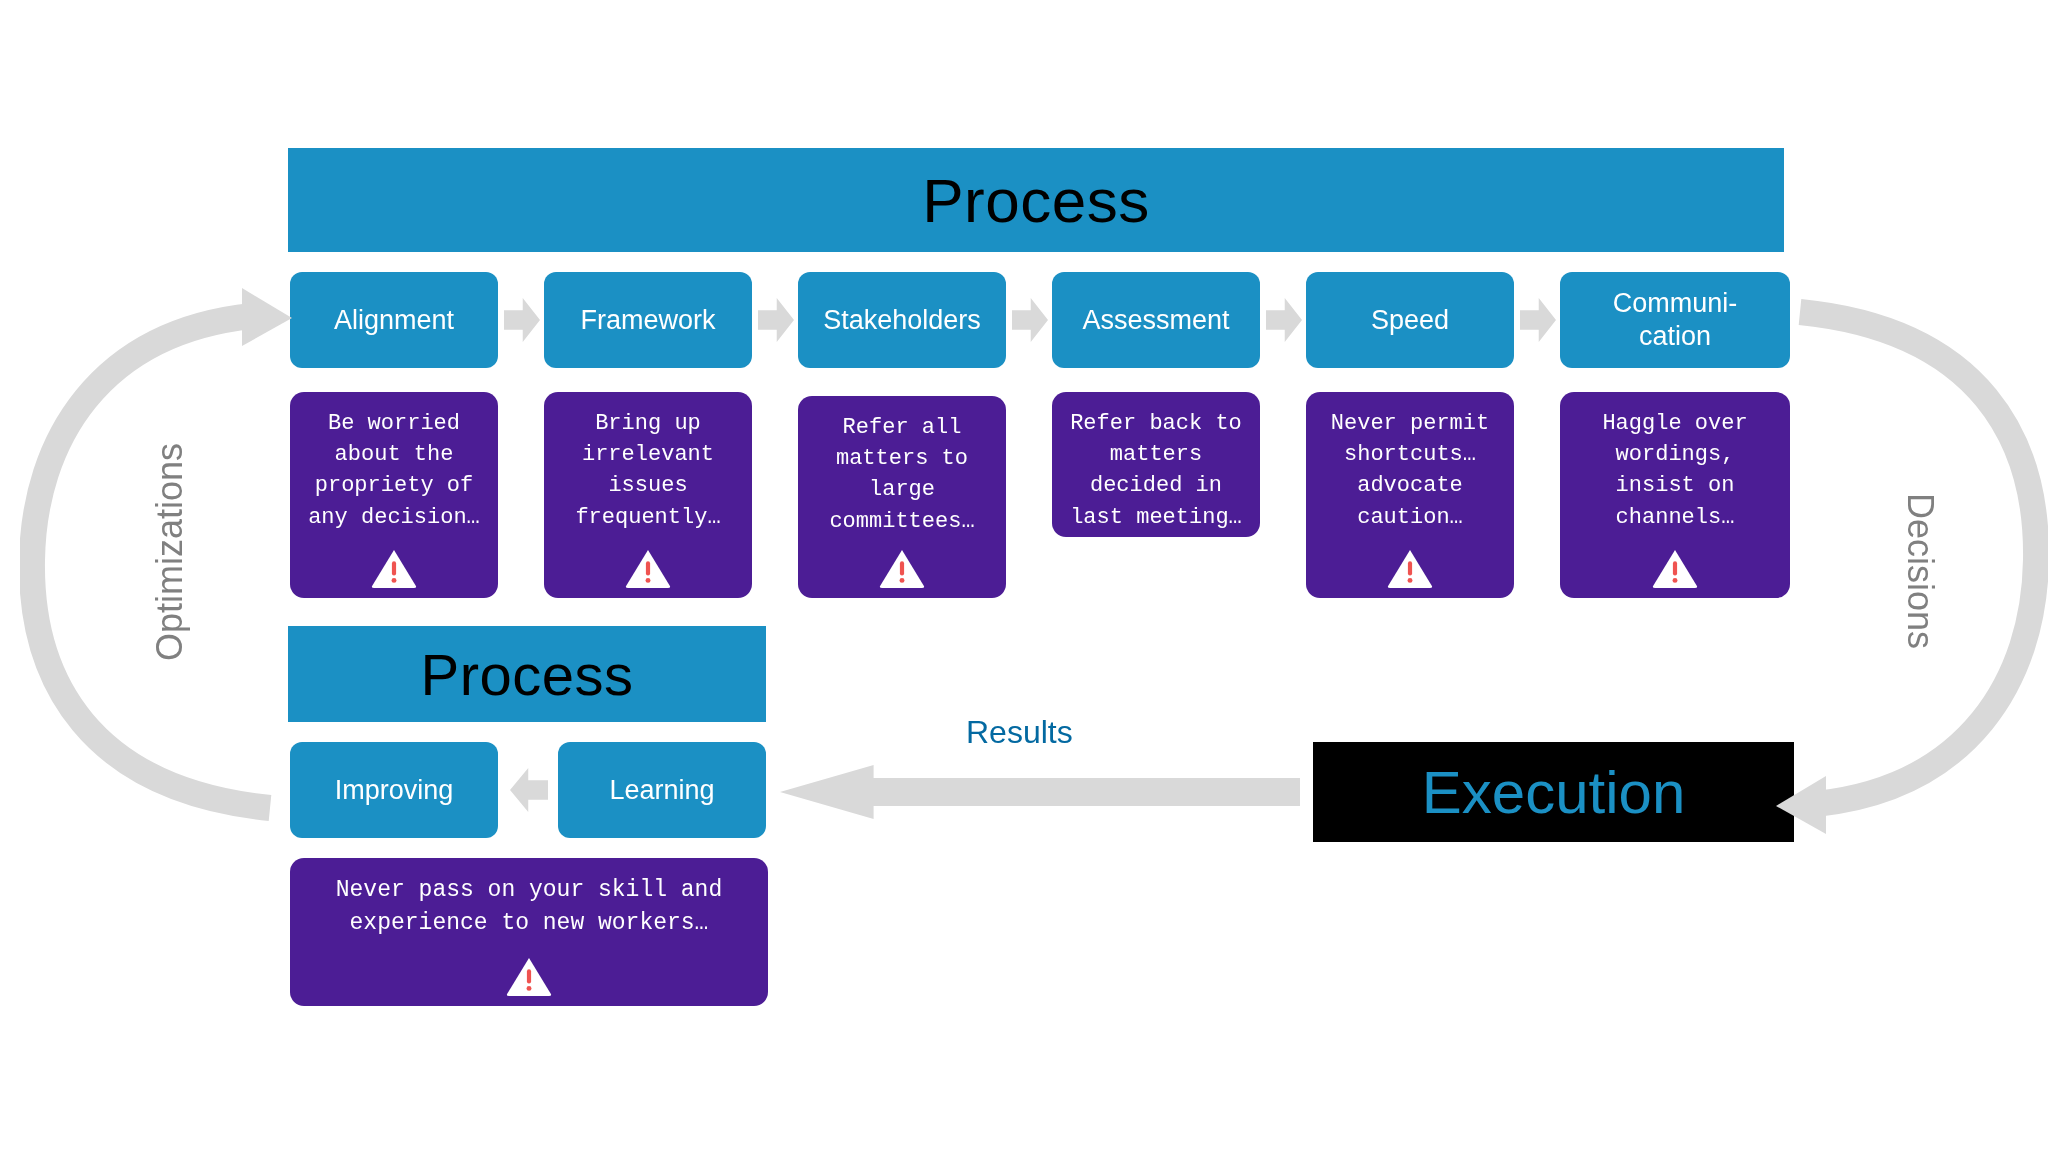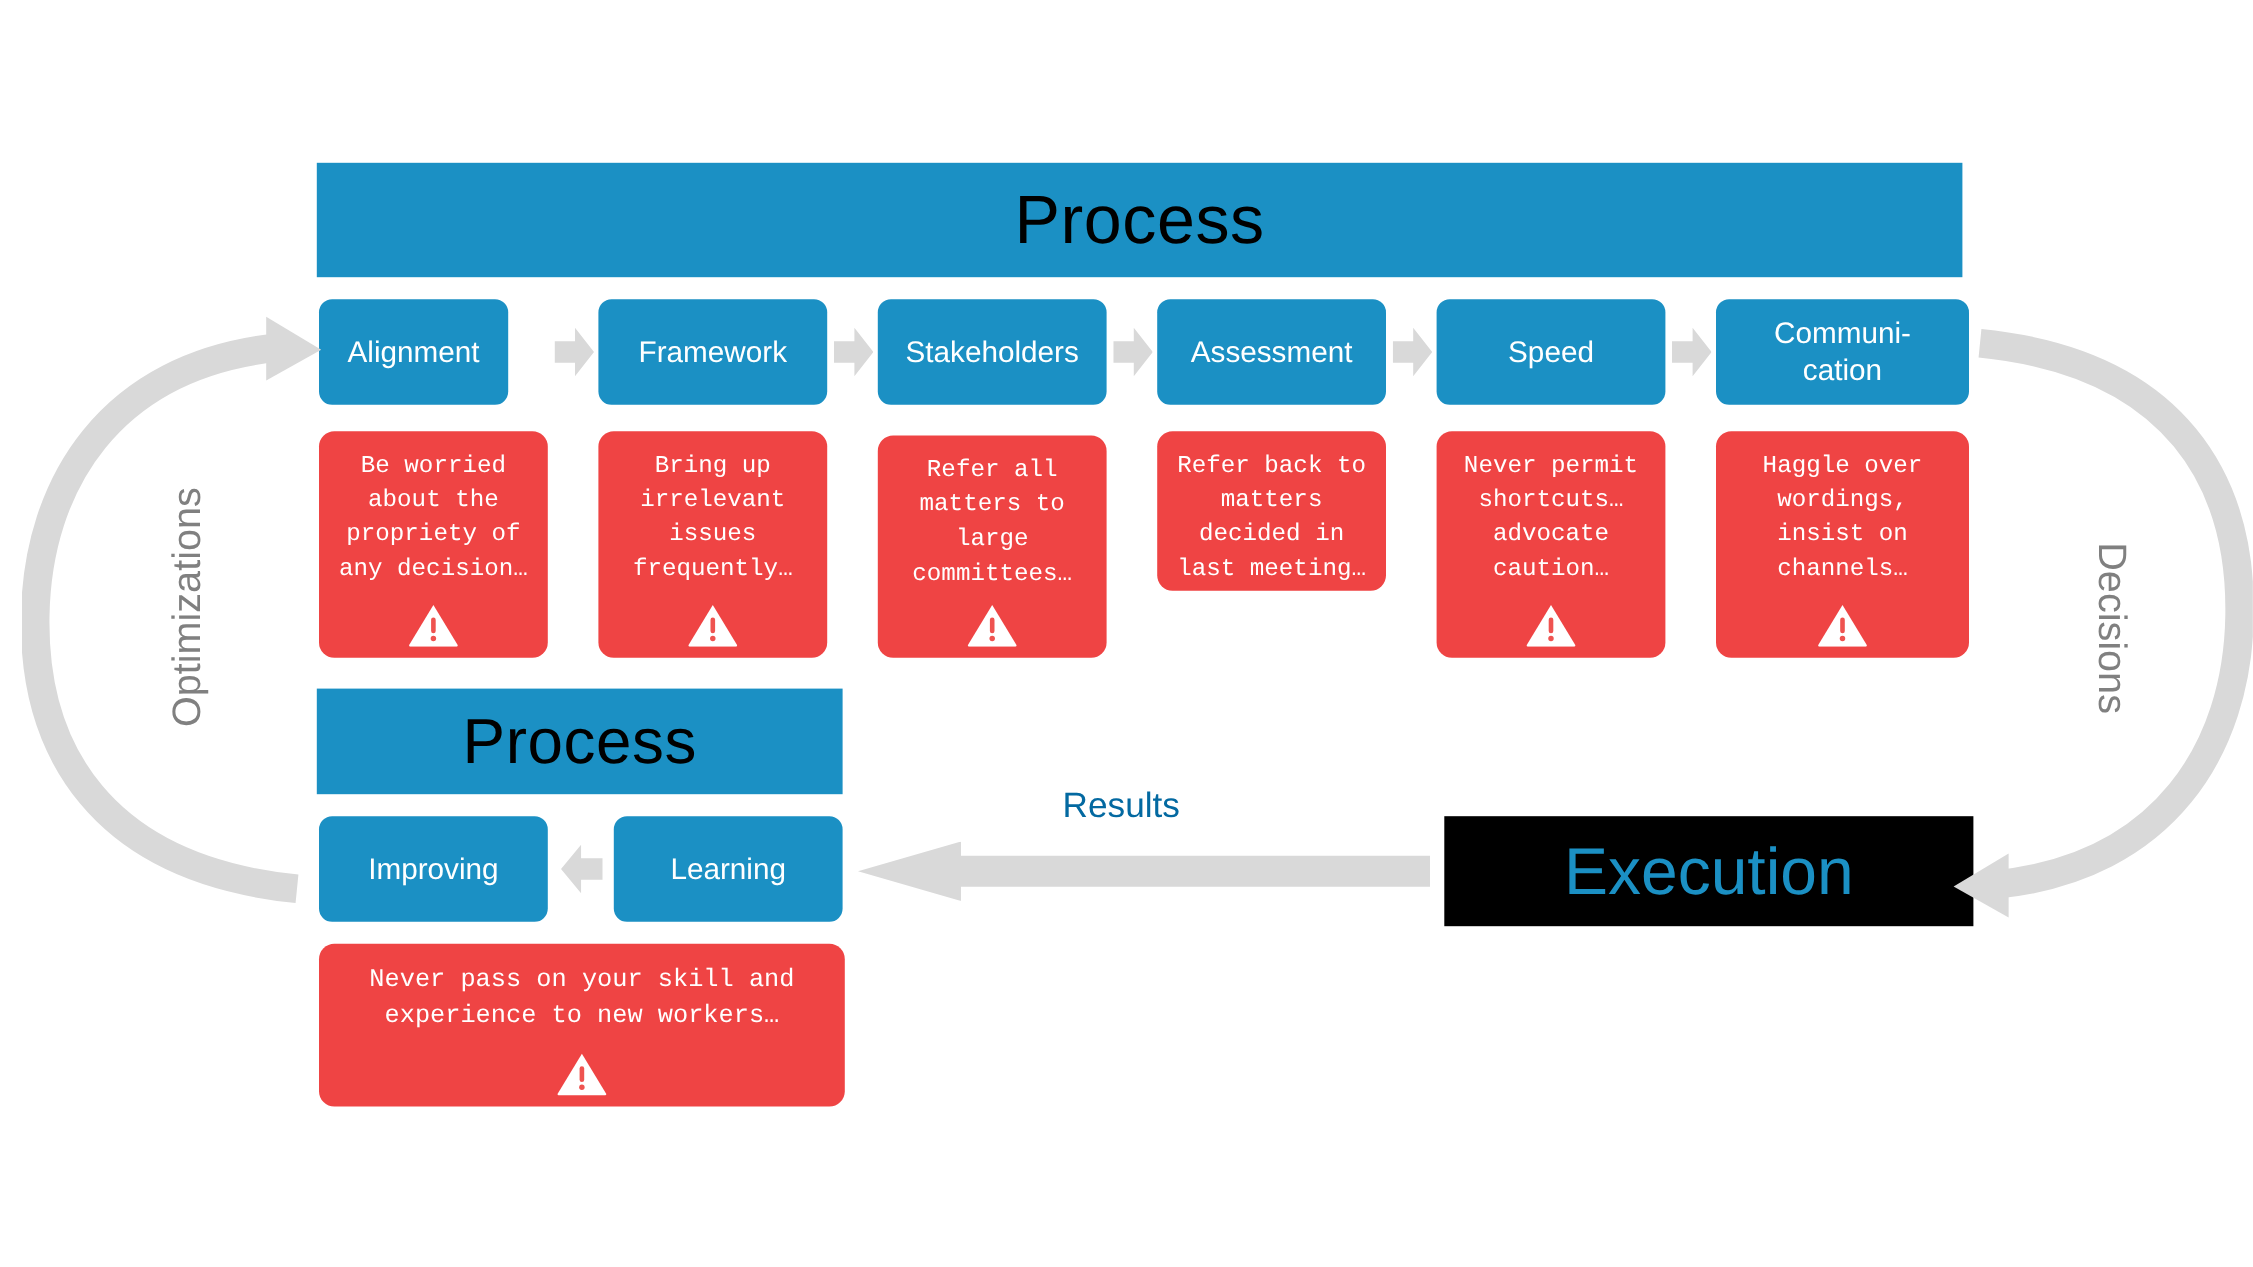--- a/index.html
+++ b/index.html
@@ -62,21 +62,21 @@
   .block-arrow.right {
     clip-path: polygon(0% 28%, 52% 28%, 52% 0%, 100% 50%, 52% 100%, 52% 72%, 0% 72%);
   }
   .block-arrow.left {
     clip-path: polygon(100% 28%, 48% 28%, 48% 0%, 0% 50%, 48% 100%, 48% 72%, 100% 72%);
   }
 
   
   .warn-card {
     position: absolute;
-    background: #ef4444;
+    background: #4c1d95;
     border-radius: 14px;
     box-sizing: border-box;
     padding: 16px 12px 10px;
     display: flex;
     flex-direction: column;
     align-items: center;
     justify-content: flex-start;
   }
   .warn-text {
     color: #ffffff;
@@ -143,21 +143,21 @@
     left: 1820px; top: 550px;
     width: 200px; text-align: center;
     transform: rotate(90deg);
   }
 </style>
 </head>
 <body>
 
 <div class="banner" id="banner-top">Process</div>
 
-<div class="stage-box" style="left:290px; top:272px; width:172px; height:96px;">Alignment</div>
+<div class="stage-box" style="left:290px; top:272px; width:208px; height:96px;">Alignment</div>
 <div class="stage-box" style="left:544px; top:272px; width:208px; height:96px;">Framework</div>
 <div class="stage-box" style="left:798px; top:272px; width:208px; height:96px;">Stakeholders</div>
 <div class="stage-box" style="left:1052px; top:272px; width:208px; height:96px;">Assessment</div>
 <div class="stage-box" style="left:1306px; top:272px; width:208px; height:96px;">Speed</div>
 <div class="stage-box" style="left: 1560px; top: 272px; width: 230px; height: 96px; white-space: pre-line;">Communi-
 cation</div>
 
 <div class="block-arrow right" style="left:504px; top:298px; width:36px; height:44px;"></div>
 <div class="block-arrow right" style="left:758px; top:298px; width:36px; height:44px;"></div>
 <div class="block-arrow right" style="left:1012px; top:298px; width:36px; height:44px;"></div>

